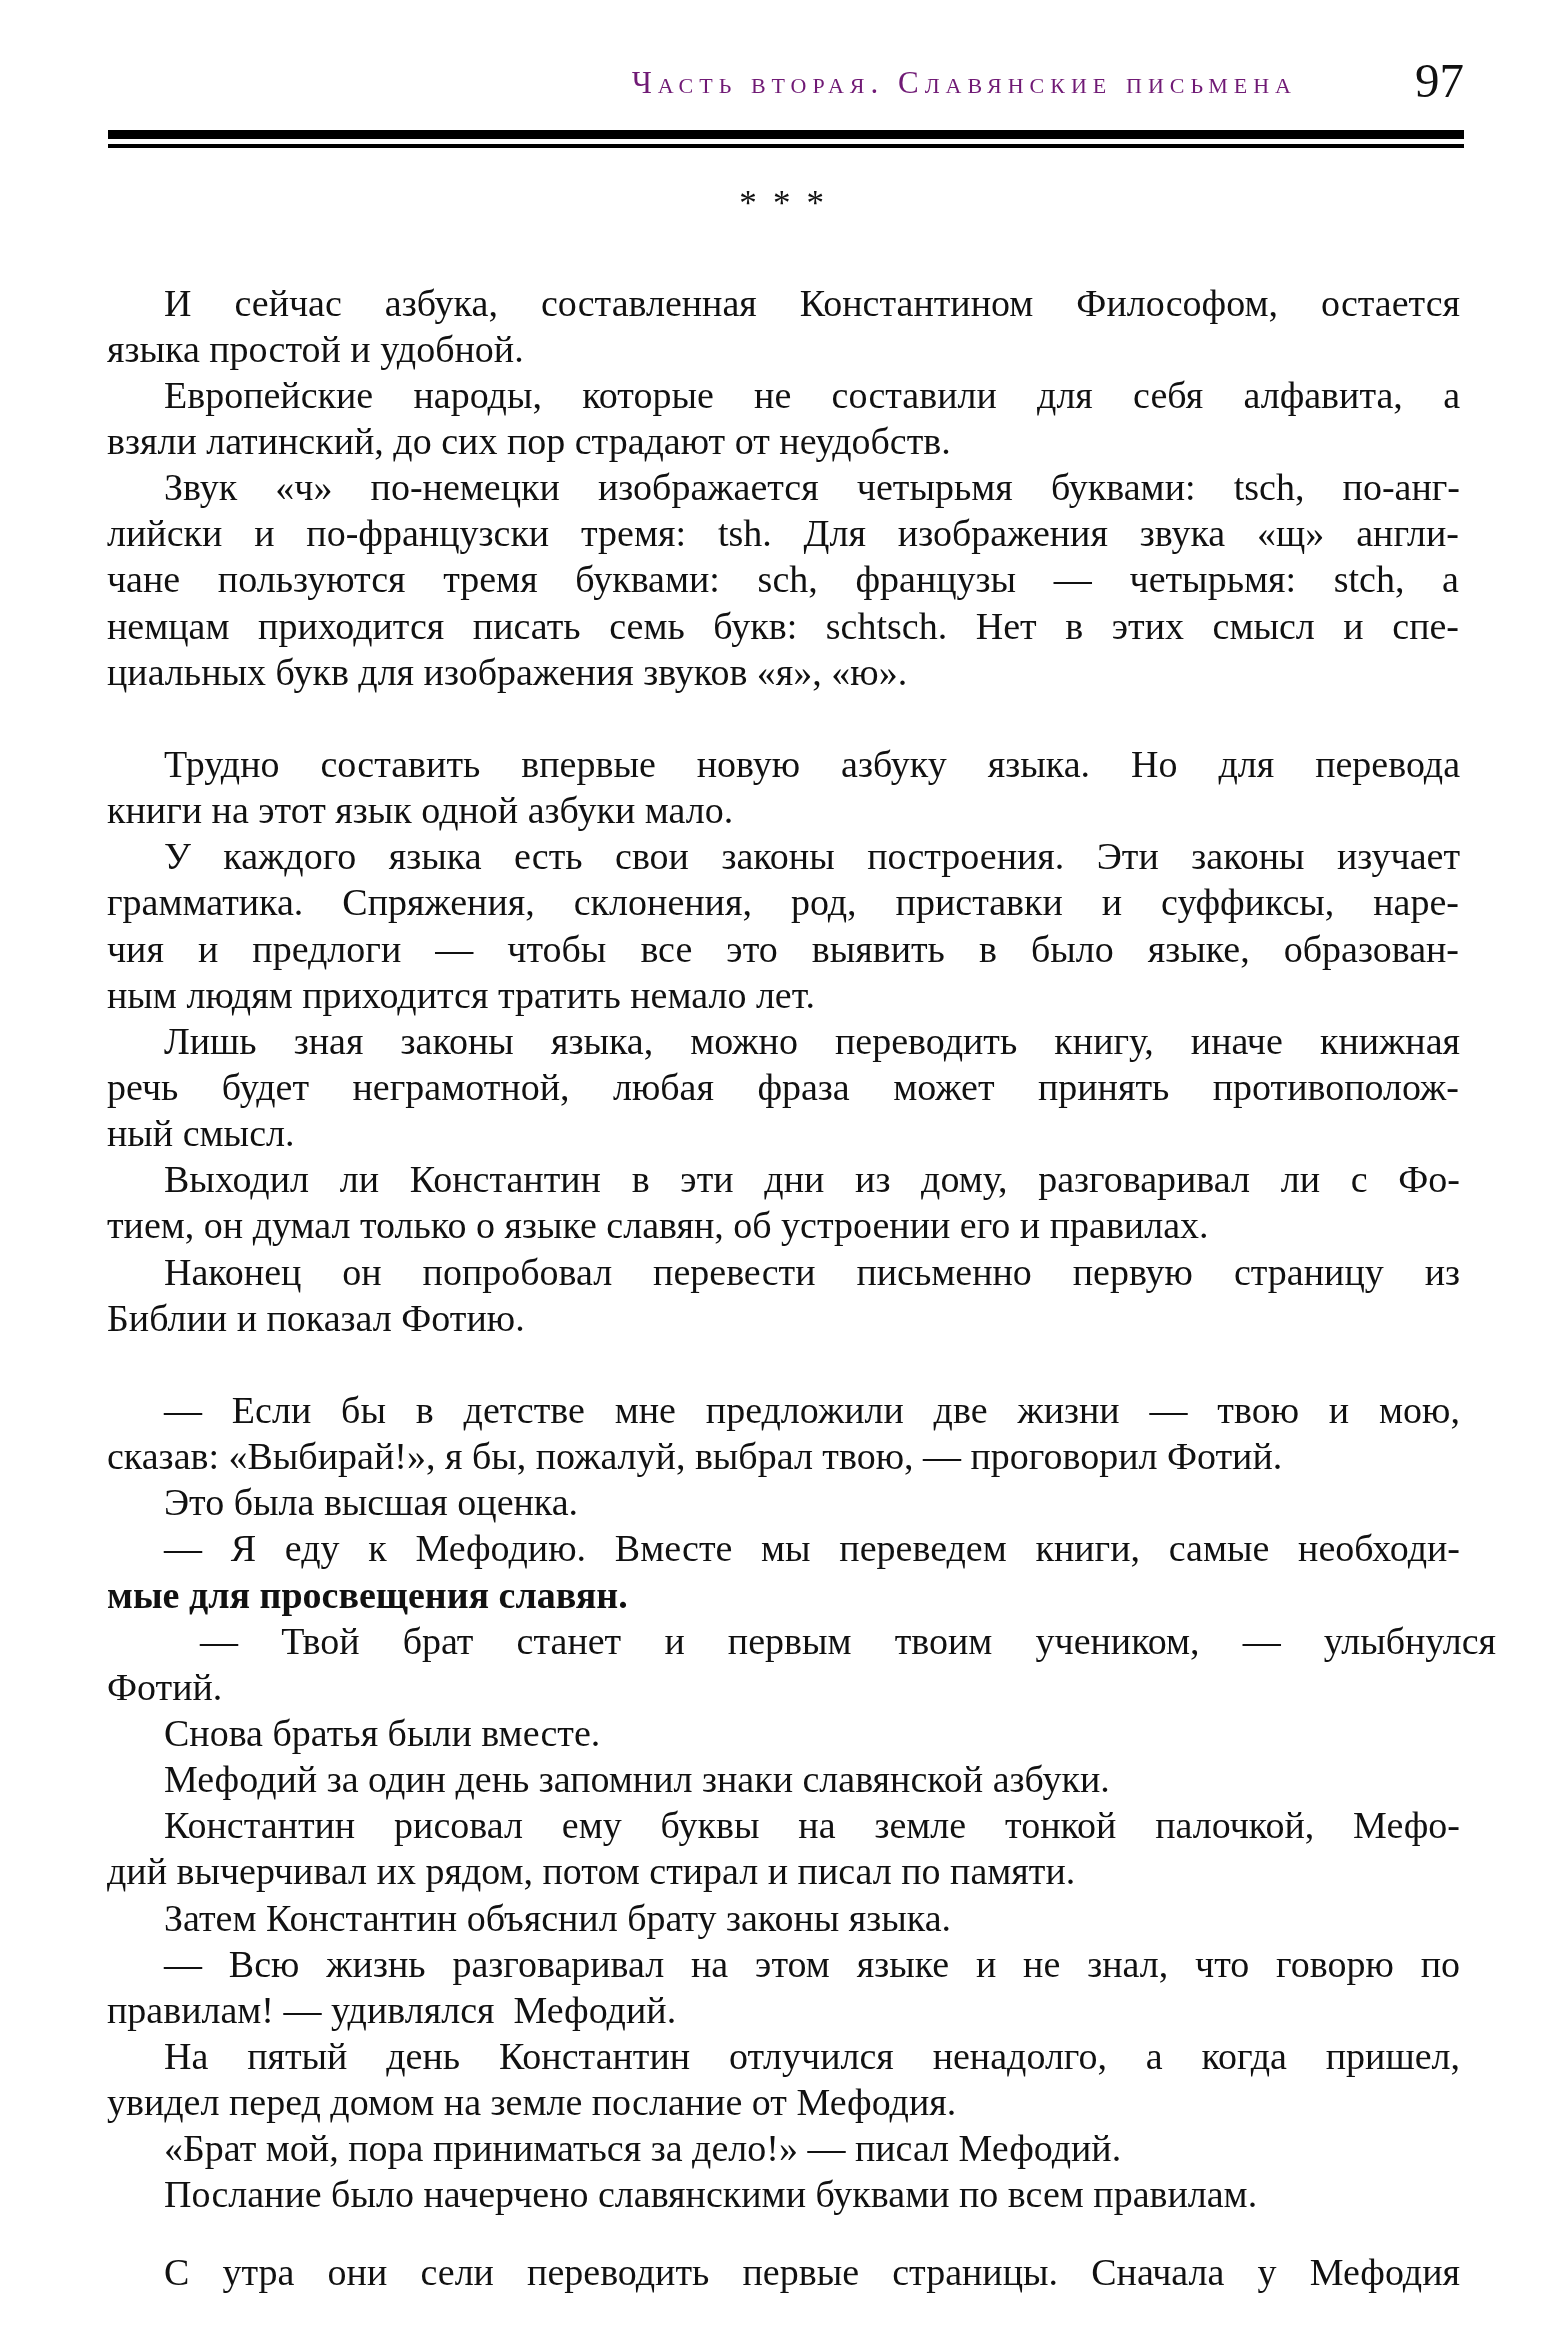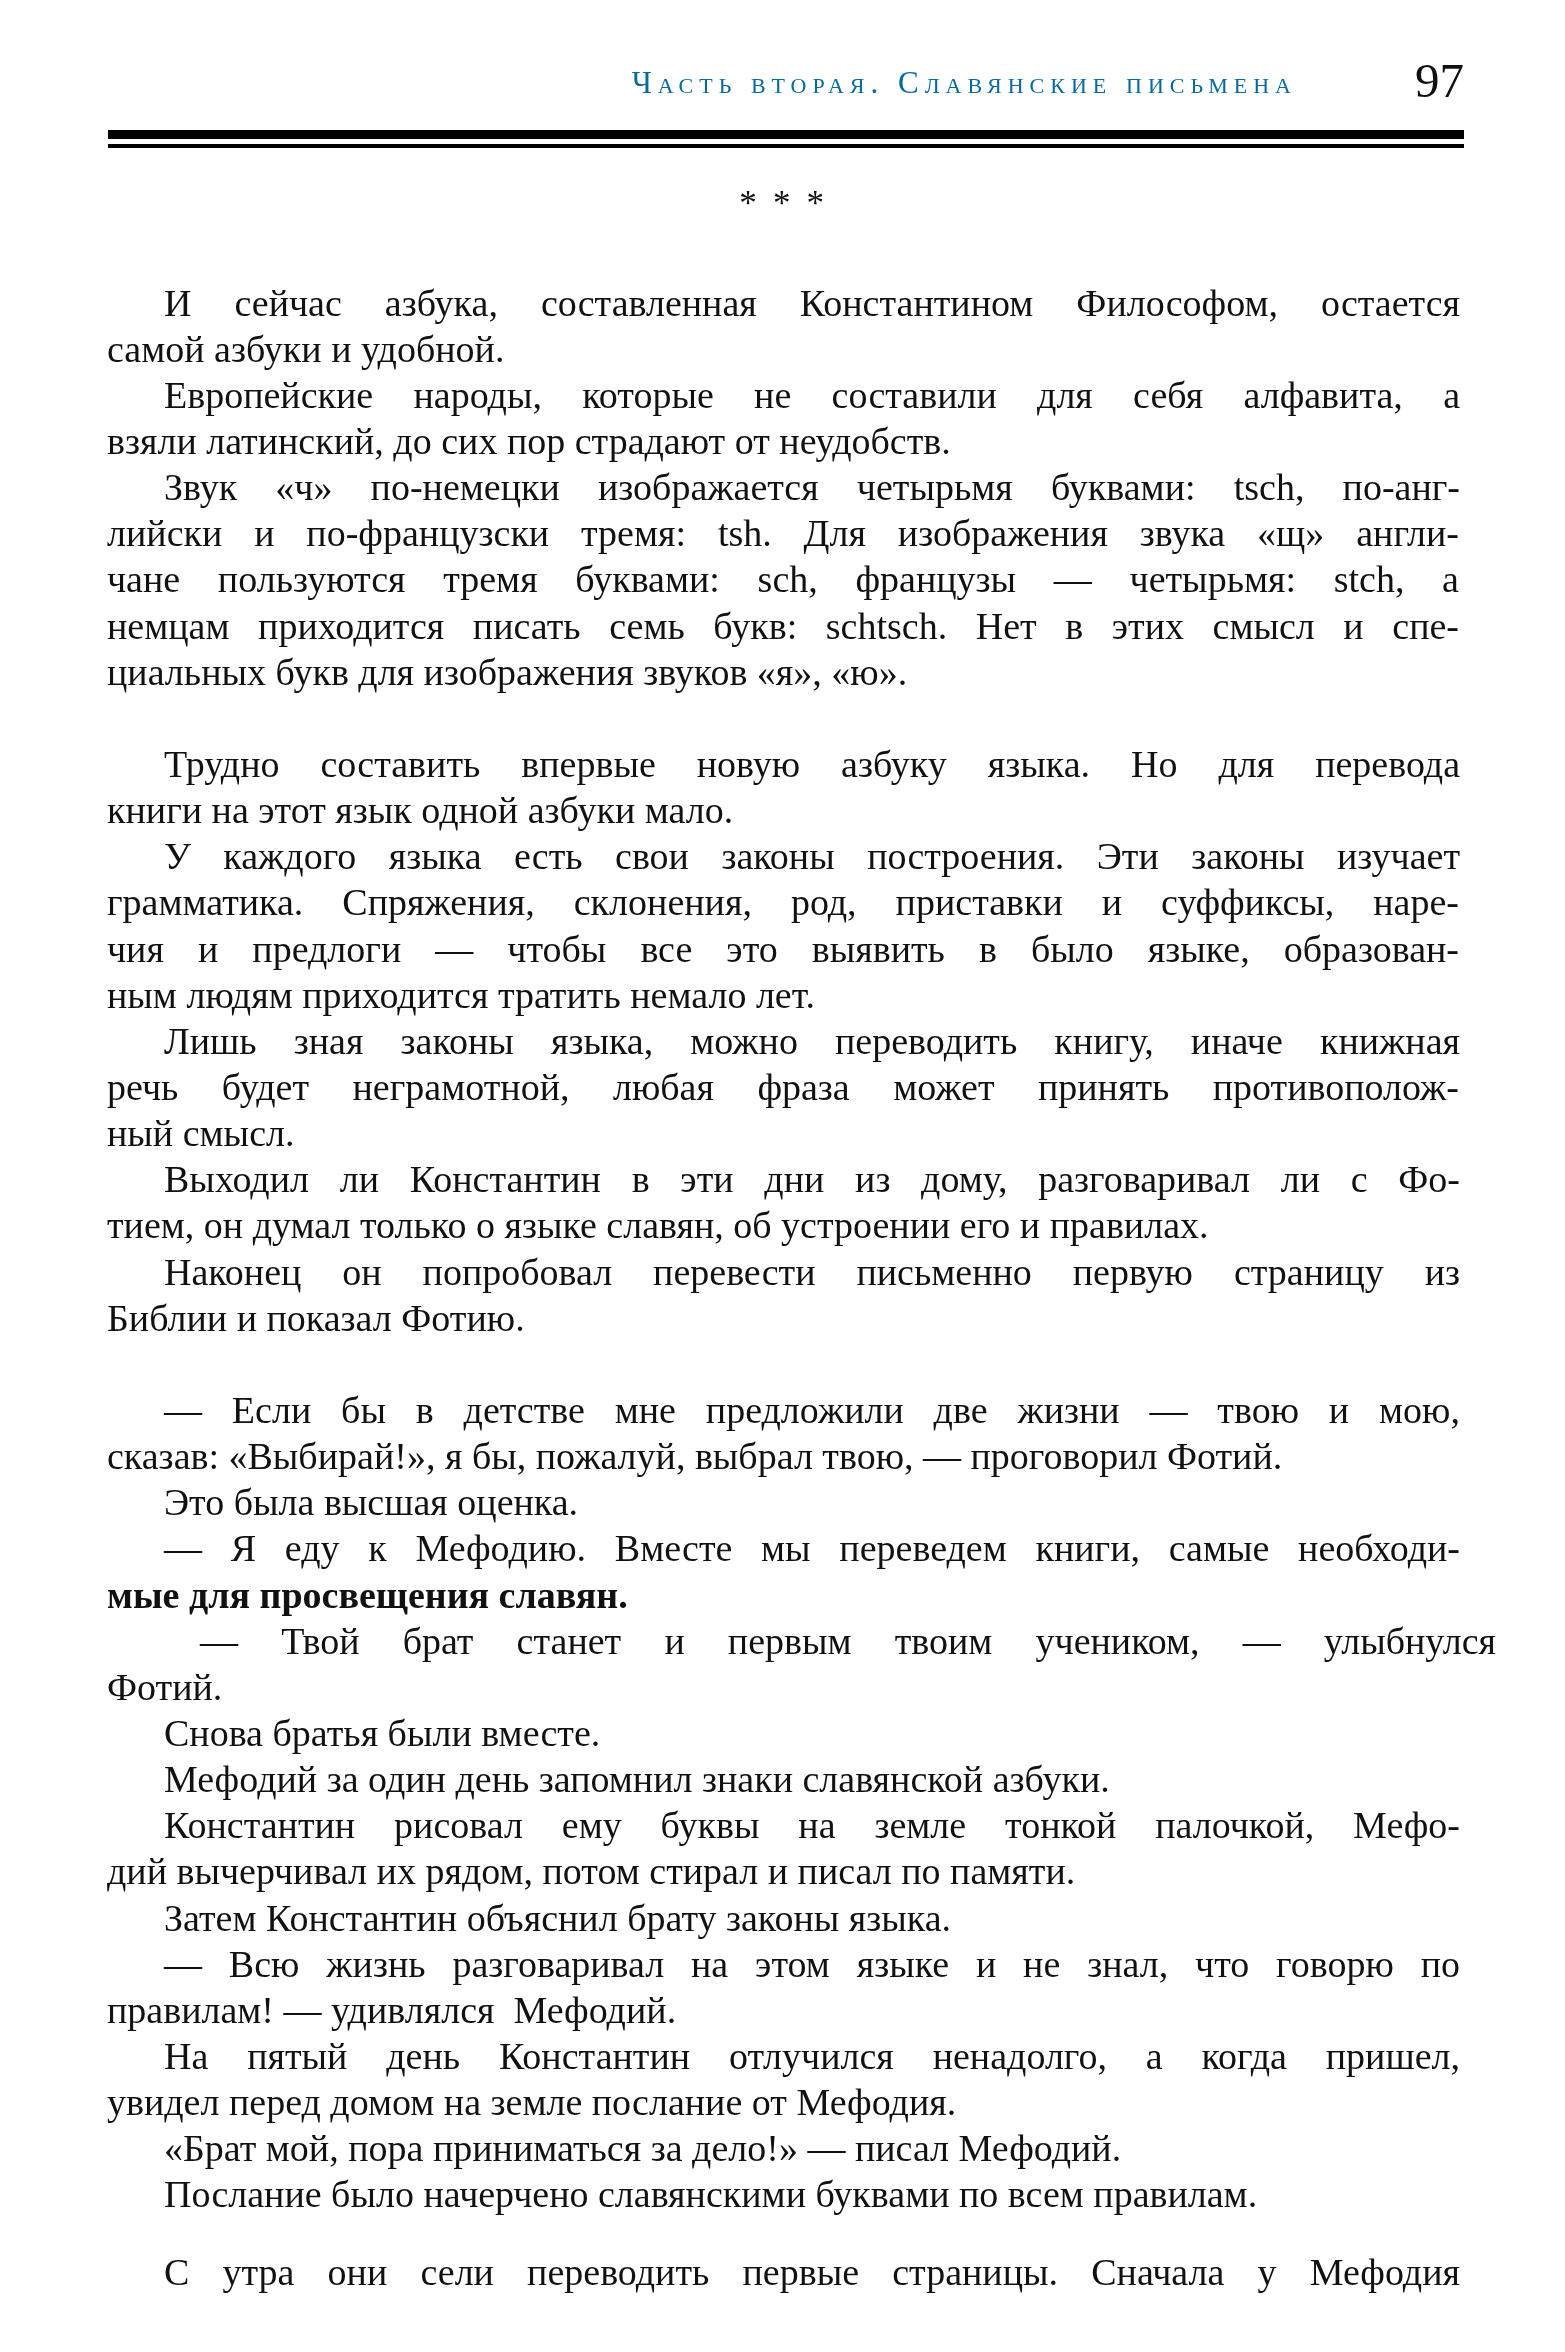--- a/index.html
+++ b/index.html
@@ -2,21 +2,21 @@
 <html style="font-size:14.6px"><head>
 <meta charset="utf-8">
 <style>
   html, body { margin: 0; padding: 0; background: #ffffff; }
   body { width: 1565px; height: 2353px; position: relative; overflow: hidden; }
   .page { position: absolute; left: 0; top: 0; width: 1565px; height: 2353px; background: #fff; color: #111; }
   .running-head {
     position: absolute; left: 274px; top: 57px; width: 1023px; height: 51px;
     font-family: "Liberation Serif", "DejaVu Serif", serif;
     font-size: 31px; letter-spacing: 6px; font-variant: small-caps;
-    white-space: nowrap; color: #0369a1; line-height: 51px; text-align: right;
+    white-space: nowrap; color: #701a75; line-height: 51px; text-align: right;
   }
   .page-number {
     position: absolute; left: 1407px; top: 53px; width: 57px; height: 55px;
     font-family: "Liberation Serif", "DejaVu Serif", serif;
     font-size: 49px; line-height: 55px; text-align: right; color: #111;
   }
   .rule-thick { position: absolute; left: 108px; top: 130px; width: 1356px; height: 9.1px; background: #000; }
   .rule-thin  { position: absolute; left: 108px; top: 144px; width: 1356px; height: 3.7px;  background: #000; }
   .stars {
     position: absolute; left: 692px; top: 183px; width: 183px; height: 42px;
@@ -41,21 +41,21 @@
 
 <div class="page">
   <div class="running-head">Часть вторая. Славянские письмена</div>
   <div class="page-number">97</div>
   <div class="rule-thick"></div>
   <div class="rule-thin"></div>
   <div class="stars">* * *</div>
 
   <div class="body-text" id="body-text">
     <div class="line indent" style="top: 280px;">И сейчас азбука, составленная Константином Философом, остается</div>
-    <div class="line last" style="top: 326px;">самой азбуки и удобной.</div>
+    <div class="line last" style="top: 326px;">языка простой и удобной.</div>
     <div class="line indent" style="top: 372px;">Европейские народы, которые не составили для себя алфавита, а</div>
     <div class="line last" style="top: 418px;">взяли латинский, до сих пор страдают от неудобств.</div>
     <div class="line indent" style="top: 464px;">Звук «ч» по-немецки изображается четырьмя буквами: tsch, по-анг-</div>
     <div class="line" style="top: 510px;">лийски и по-французски тремя: tsh. Для изображения звука «щ» англи-</div>
     <div class="line" style="top: 556px;">чане пользуются тремя буквами: sch, французы — четырьмя: stch, а</div>
     <div class="line" style="top: 603px;">немцам приходится писать семь букв: schtsch. Нет в этих смысл и спе-</div>
     <div class="line last" style="top: 649px;">циальных букв для изображения звуков «я», «ю».</div>
     <div class="line last" style="top: 695px;"></div>
     <div class="line indent" style="top: 741px;">Трудно составить впервые новую азбуку языка. Но для перевода</div>
     <div class="line last" style="top: 787px;">книги на этот язык одной азбуки мало.</div>

